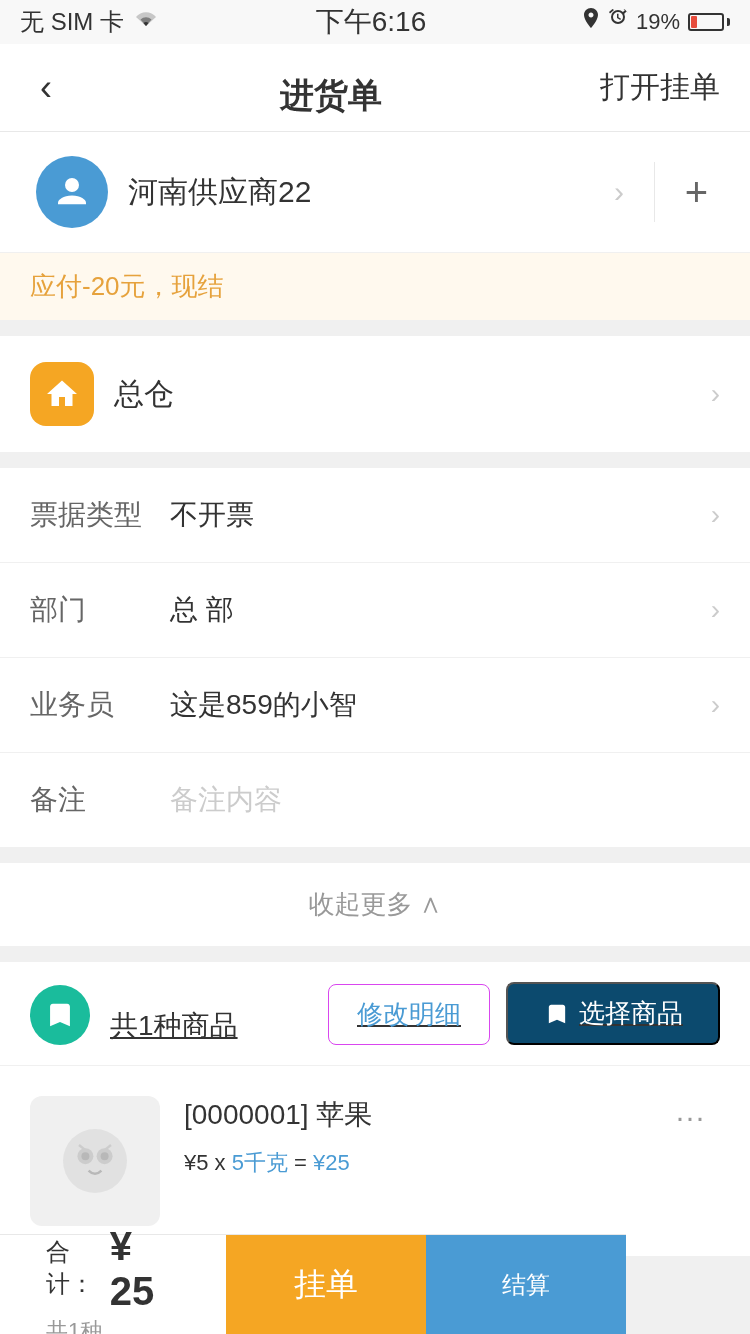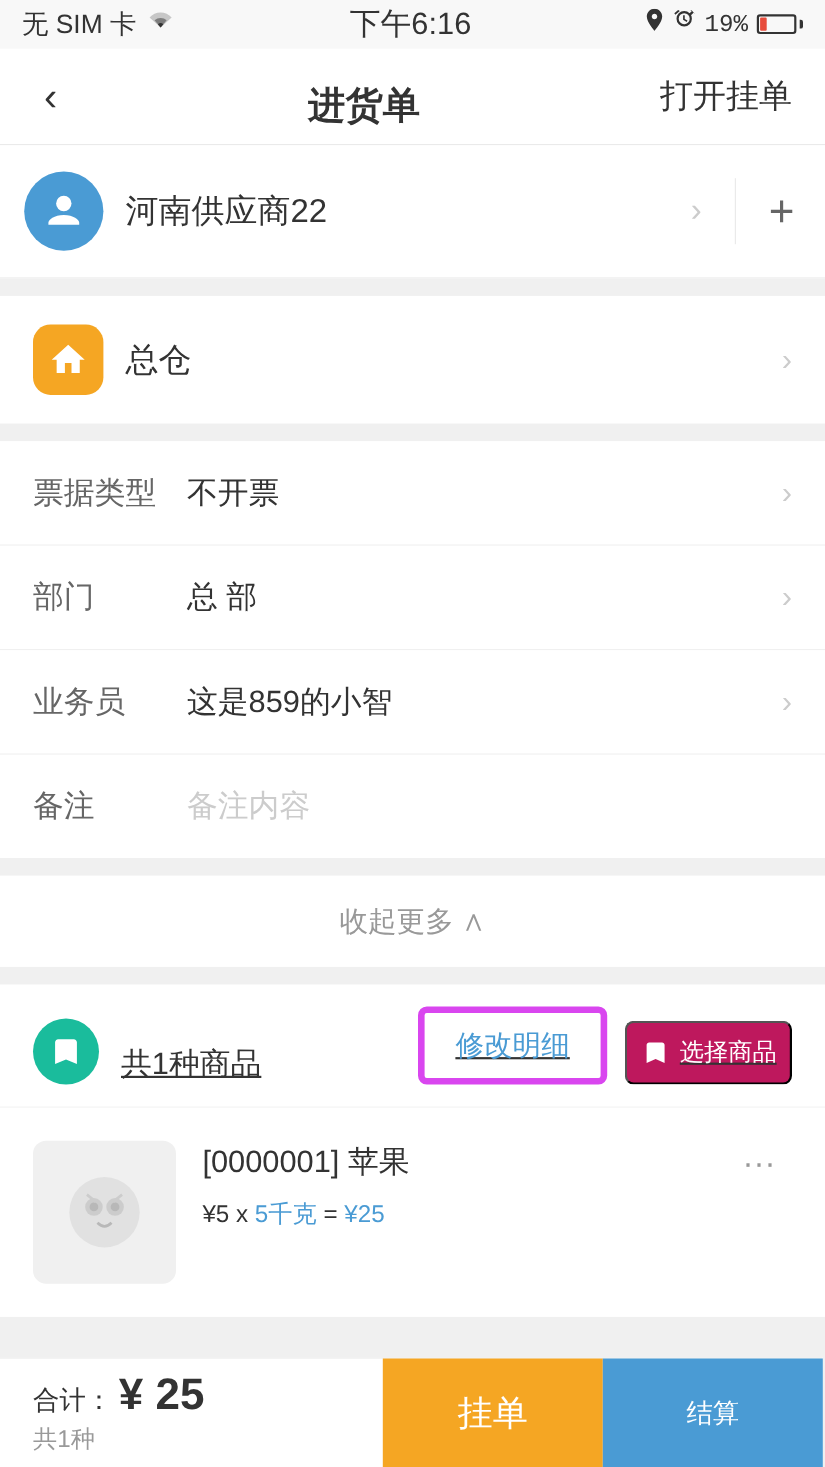--- a/index.html
+++ b/index.html
@@ -21,21 +21,21 @@
       background: #f8f8f8;
       display: flex;
       align-items: center;
       justify-content: space-between;
       padding: 0 20px;
       font-size: 24px;
       color: #333;
     }
     .status-left { display: flex; align-items: center; gap: 8px; }
     .status-center { font-size: 28px; font-weight: 500; }
-    .status-right { display: flex; align-items: center; gap: 8px; font-size: 22px; font-family: Liberation Mono, monospace; }
+    .status-right { display: flex; align-items: center; gap: 8px; font-size: 22px; }
     .battery {
       display: inline-flex; align-items: center; gap: 2px;
     }
     .battery-body {
       width: 36px; height: 18px; border: 2px solid #333; border-radius: 3px; position: relative;
       display: flex; align-items: center; padding: 1px;
     }
     .battery-fill { width: 20%; height: 100%; background: #e74c3c; border-radius: 1px; }
     .battery-cap { width: 3px; height: 8px; background: #333; border-radius: 0 2px 2px 0; margin-left: 1px; }
 
@@ -74,21 +74,21 @@
     
     .card {
       background: #fff;
       margin-bottom: 16px;
     }
 
     
     .supplier-row {
       display: flex;
       align-items: center;
-      padding: 24px 22px;
+      padding: 24px 36px;
       background: #fff;
       border-bottom: 1px solid #f0f0f0;
     }
     .supplier-avatar {
       width: 72px; height: 72px;
       border-radius: 50%;
       background: #4a9bd4;
       display: flex; align-items: center; justify-content: center;
       margin-right: 20px;
       flex-shrink: 0;
@@ -186,34 +186,34 @@
     .products-icon {
       width: 60px; height: 60px;
       border-radius: 50%;
       background: #1abc9c;
       display: flex; align-items: center; justify-content: center;
       margin-right: 20px;
     }
     .products-icon svg { width: 34px; height: 34px; fill: white; }
     .products-count { flex: 1; font-size: 28px; color: #333; }
     .btn-modify {
-      border: 6px solid #d946ef;
+      border: 1px solid #d946ef;
       color: #4a9bd4;
       background: #fff;
       font-size: 26px;
       padding: 12px 28px;
       border-radius: 8px;
       margin-right: 16px;
       cursor: pointer;
     }
     .btn-select {
-      background: #be185d;
+      background: #0c4a6e;
       color: #fff;
-      font-size: 22px;
-      padding: 12px 12px;
+      font-size: 26px;
+      padding: 12px 35px;
       border-radius: 8px;
       cursor: pointer;
       display: flex; align-items: center; gap: 8px;
     }
 
     
     .product-item {
       display: flex;
       align-items: flex-start;
       padding: 30px;
@@ -236,25 +236,26 @@
     .product-more {
       font-size: 30px; color: #999;
       width: 60px; text-align: center; cursor: pointer;
       padding-top: 4px;
     }
 
     
     .bottom-bar {
       position: fixed;
       bottom: 0; left: 0;
-      width: 748px;
+      width: 626px;
       height: 100px;
       display: flex;
       background: #fff;
       border-top: 1px solid #e8e8e8;
+      padding-left: 16px;
     }
     .total-section {
       flex: 1;
       display: flex;
       flex-direction: column;
       justify-content: center;
       padding: 0 30px;
     }
     .total-row { display: flex; align-items: baseline; gap: 6px; }
     .total-text { font-size: 24px; color: #333; }
@@ -327,20 +328,21 @@
       <div class="supplier-avatar">
         <svg viewBox="0 0 24 24" xmlns="http://www.w3.org/2000/svg">
           <circle cx="12" cy="8" r="4" fill="white"></circle>
           <path d="M12 14c-5 0-8 2.5-8 4v1h16v-1c0-1.5-3-4-8-4z" fill="white"></path>
         </svg>
       </div>
       <span class="supplier-name">河南供应商22</span>
       <span class="supplier-chevron">›</span>
       <div class="supplier-add">+</div>
     </div>
+    <div class="notice-banner">应付-20元，现结</div>
   </div>
 
   <div class="warehouse-row card">
     <div class="warehouse-icon">
       <svg viewBox="0 0 24 24" xmlns="http://www.w3.org/2000/svg">
         <path d="M10 20v-6h4v6h5v-8h3L12 3 2 12h3v8z" fill="white"></path>
       </svg>
     </div>
     <span class="warehouse-name">总仓</span>
     <span class="chevron">›</span>

